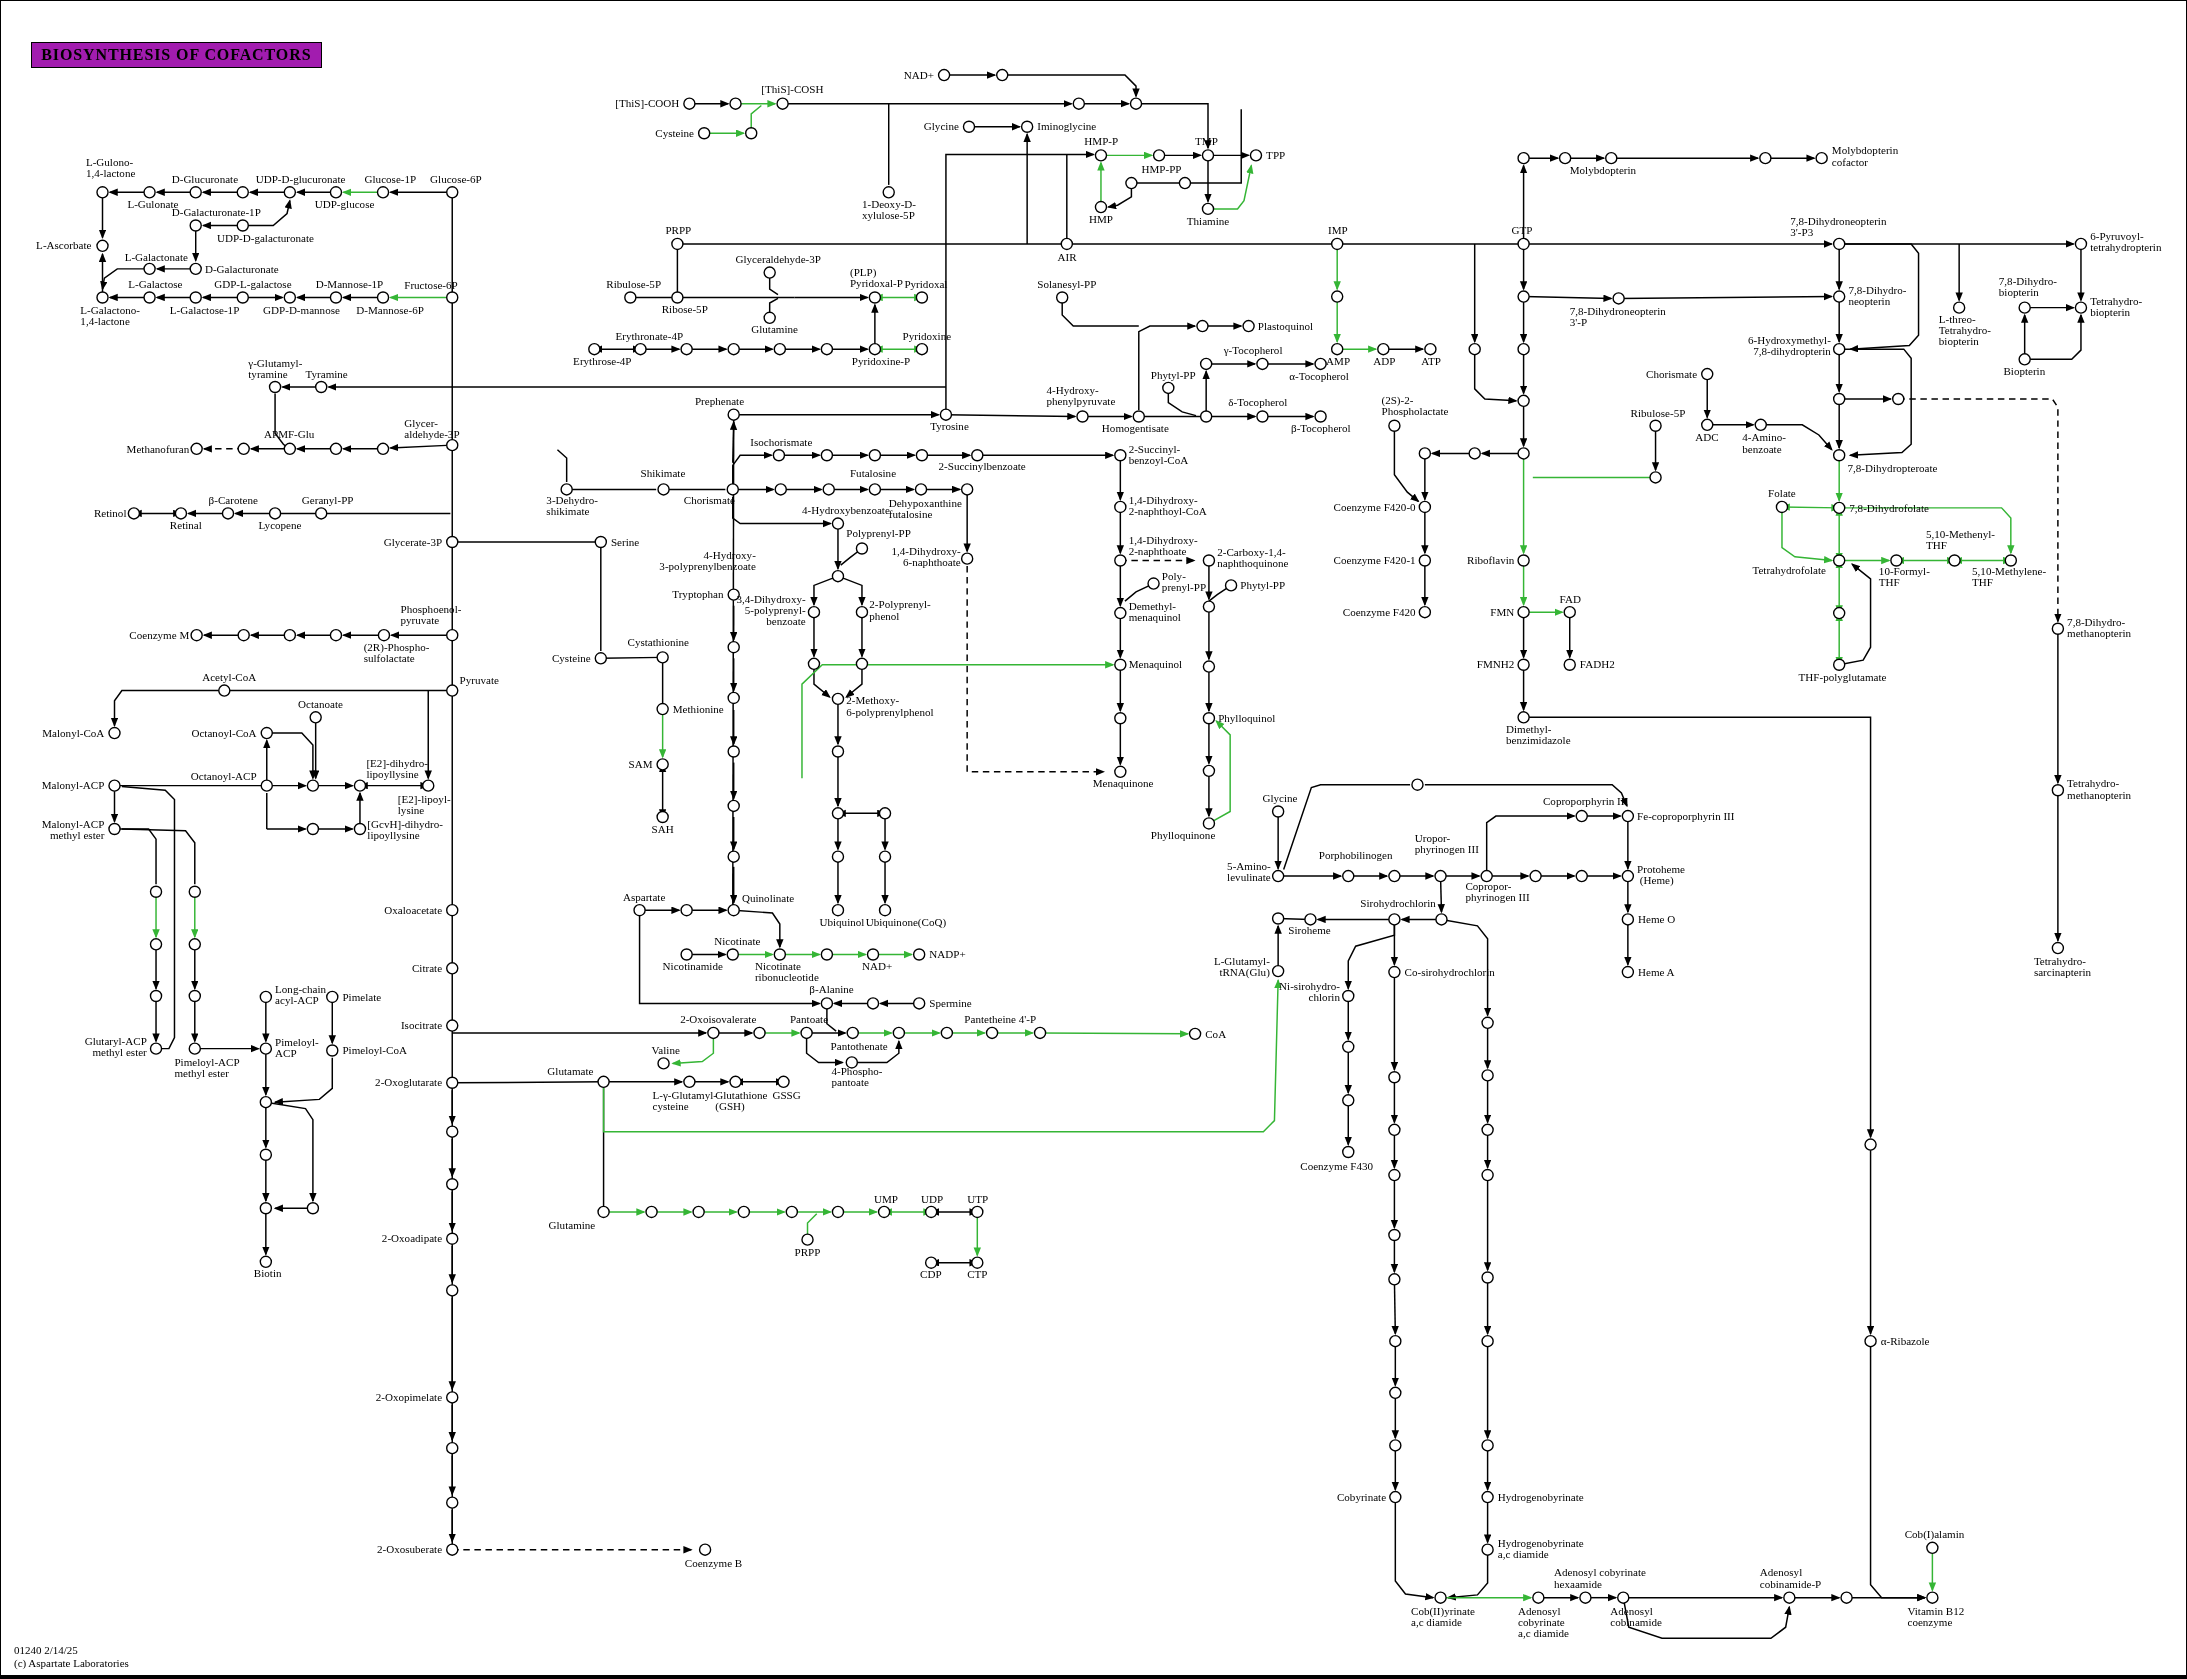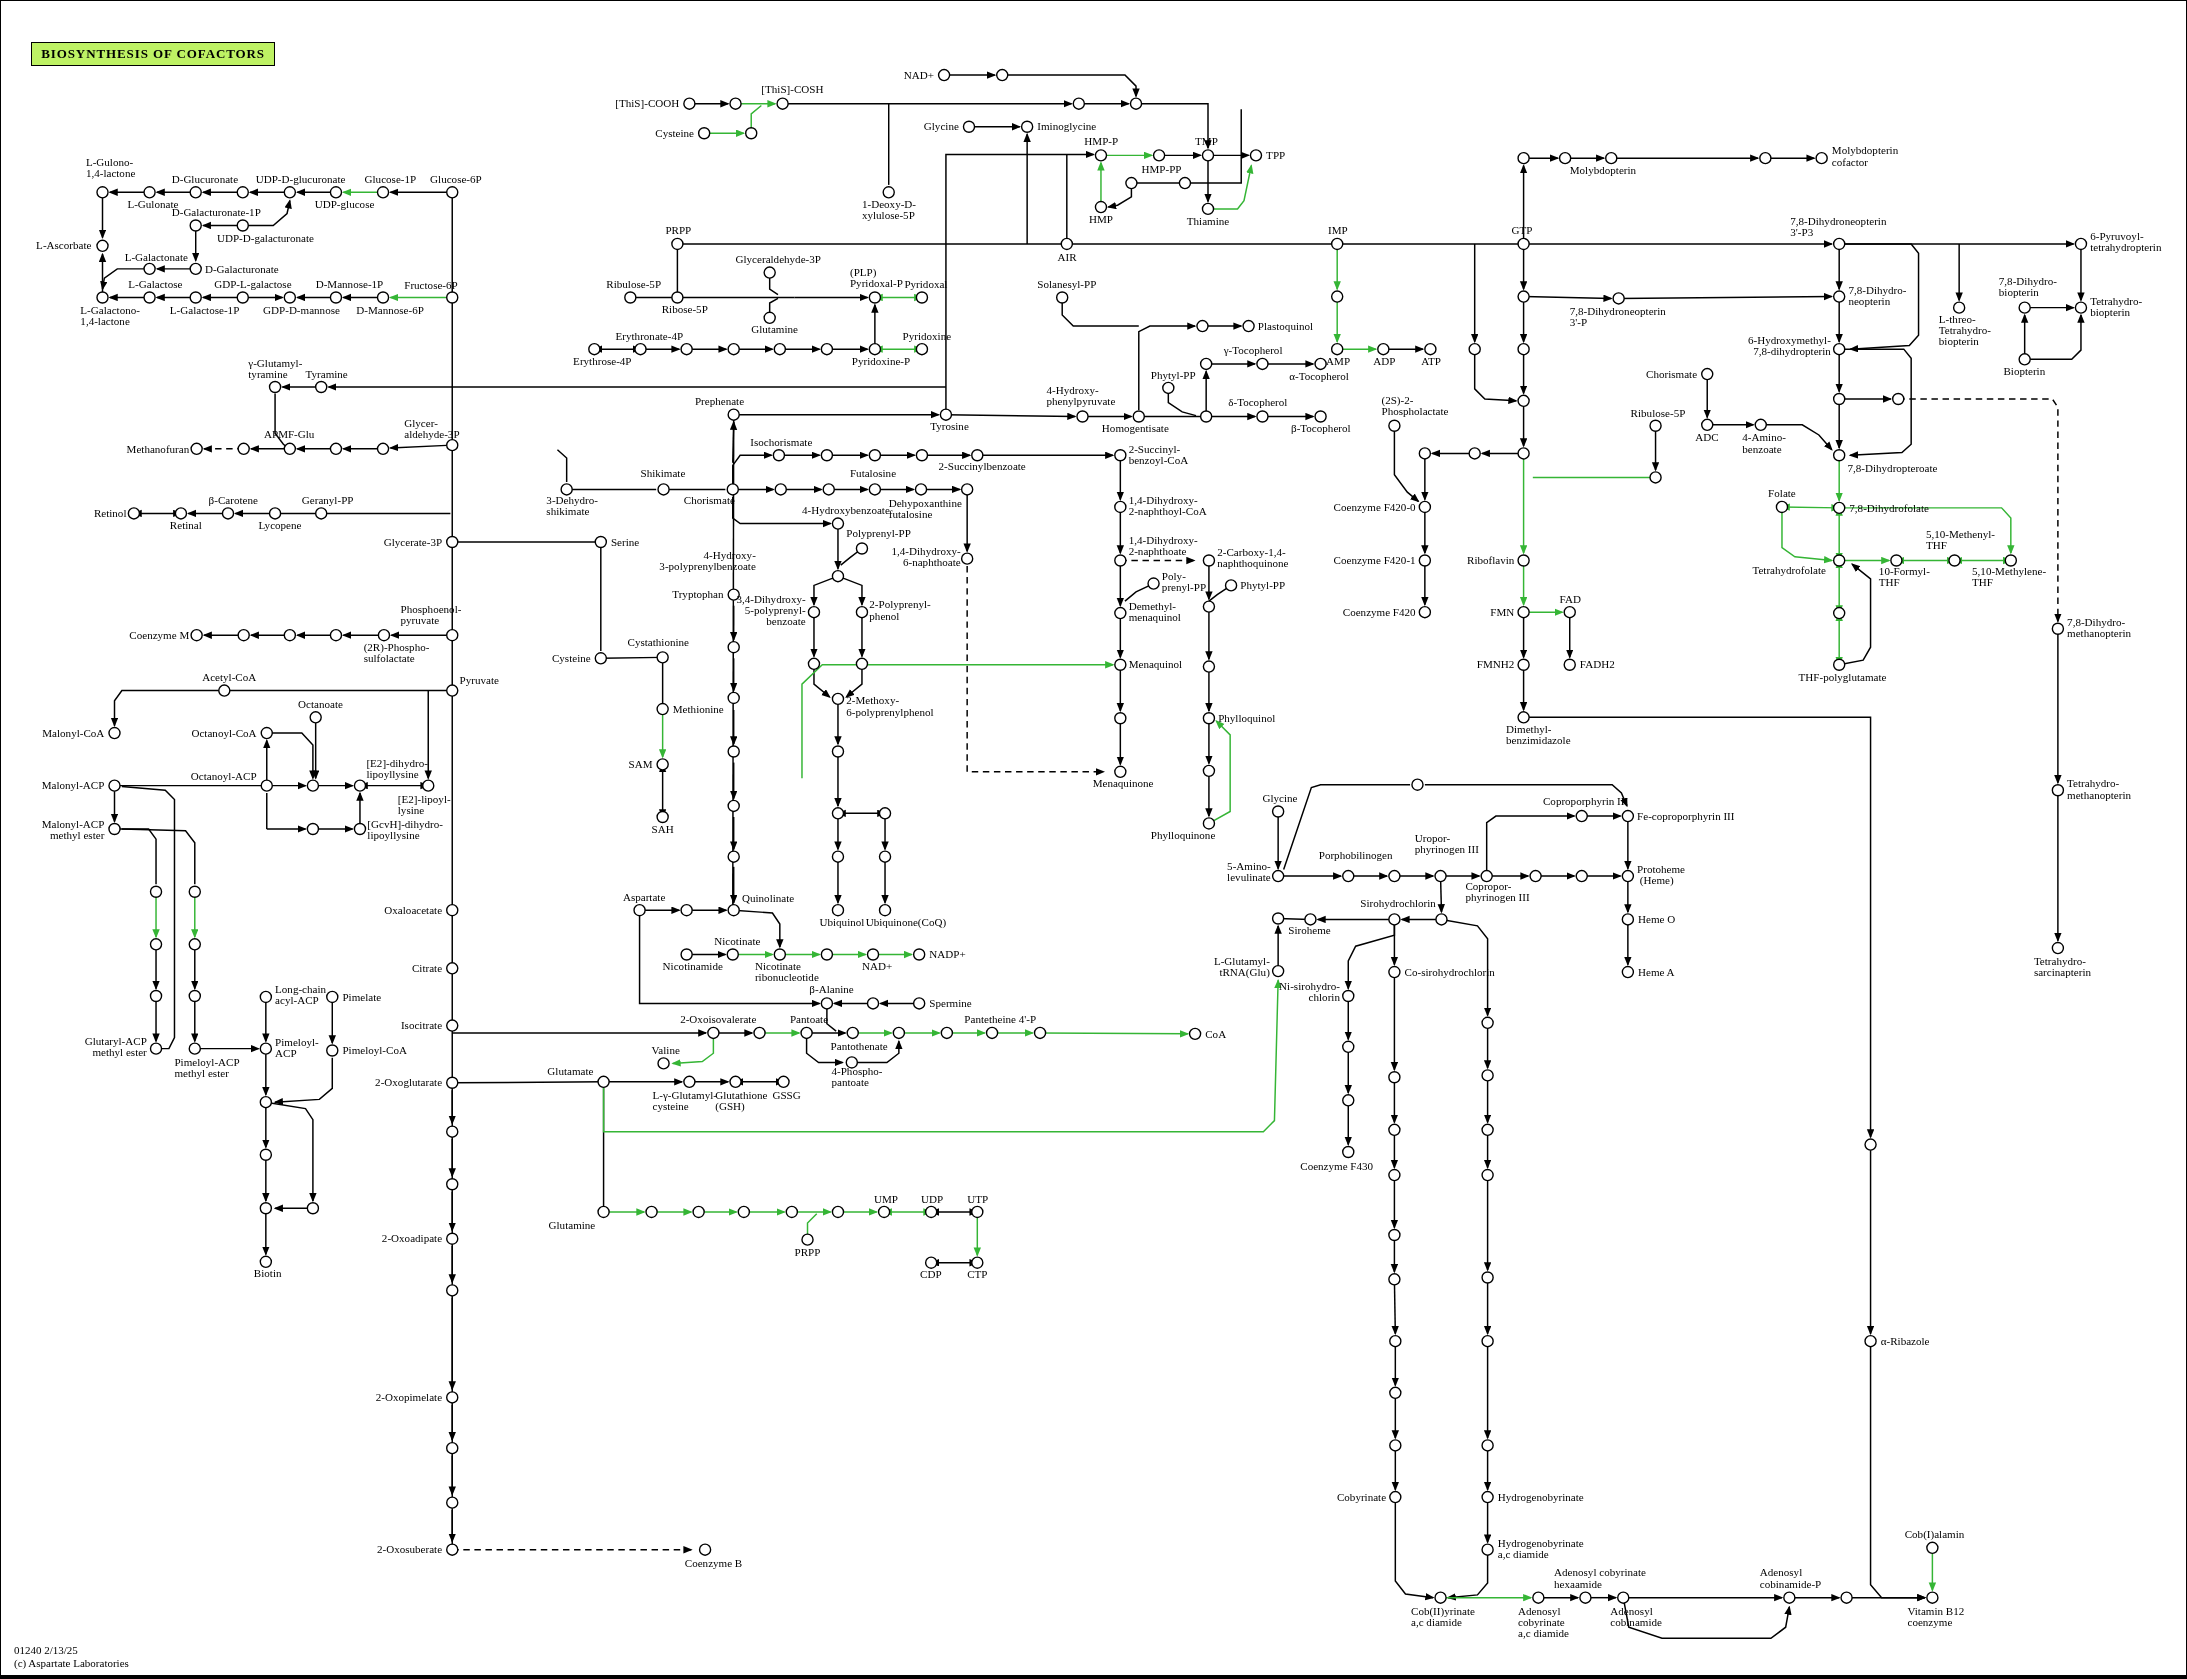--- a/index.html
+++ b/index.html
@@ -1,21 +1,21 @@
 <!DOCTYPE html>
 <html style="font-size:14.8px"><head>
 <meta charset="utf-8">
 <style>
   html,body{margin:0;padding:0;background:#fff;}
   #canvas{position:relative;width:2187px;height:1680px;background:#ffffff;
           border:1.8px solid #000;box-sizing:border-box;
           font-family:"Liberation Serif",serif;}
   #canvas:after{content:"";position:absolute;left:0;right:0;bottom:0;height:3.7px;background:#000;}
   #titlebox{position:absolute;left:30px;top:41px;border:1.8px solid #000;padding:2.8px 9.2px 3.7px 9.2px;
-            font-size:13px;font-weight:bold;letter-spacing:0.9px;background:#bef264;}
+            font-size:16px;font-weight:bold;letter-spacing:0.9px;background:#a21caf;}
   #footer{position:absolute;left:13px;top:1643px;font-size:11px;line-height:13px;color:#000;}
   svg text{font-family:"Liberation Serif",serif;font-size:12px;fill:#000;}
   #map{position:absolute;left:0;top:0;}
 </style>
 </head>
 <body>
 
 <div id="canvas">
   <svg id="map" width="2187" height="1680" viewBox="0 0 2370 1820">
     <defs>
@@ -951,17 +951,17 @@
         <text x="1644" y="1749" text-anchor="start"><tspan x="1644" dy="0">Adenosyl</tspan><tspan x="1644" dy="12">cobyrinate</tspan><tspan x="1644" dy="12">a,c diamide</tspan></text>
         <text x="1683" y="1707" text-anchor="start"><tspan x="1683" dy="0">Adenosyl cobyrinate</tspan><tspan x="1683" dy="12">hexaamide</tspan></text>
         <text x="1744" y="1749" text-anchor="start"><tspan x="1744" dy="0">Adenosyl</tspan><tspan x="1744" dy="12">cobinamide</tspan></text>
         <text x="1906" y="1707" text-anchor="start"><tspan x="1906" dy="0">Adenosyl</tspan><tspan x="1906" dy="12">cobinamide-P</tspan></text>
         <text x="2066" y="1749" text-anchor="start"><tspan x="2066" dy="0">Vitamin B12</tspan><tspan x="2066" dy="12">coenzyme</tspan></text>
         <text x="2063" y="1665" text-anchor="start"><tspan x="2063" dy="0">Cob(I)alamin</tspan></text>
       </g>
   </svg>
   <div id="titlebox">BIOSYNTHESIS  OF  COFACTORS</div>
   <div id="footer">
-    <div>01240 2/13/25</div>
+    <div>01240 2/14/25</div>
     <div>(c) Aspartate Laboratories</div>
   </div>
 </div>
 
 
 </body></html>

